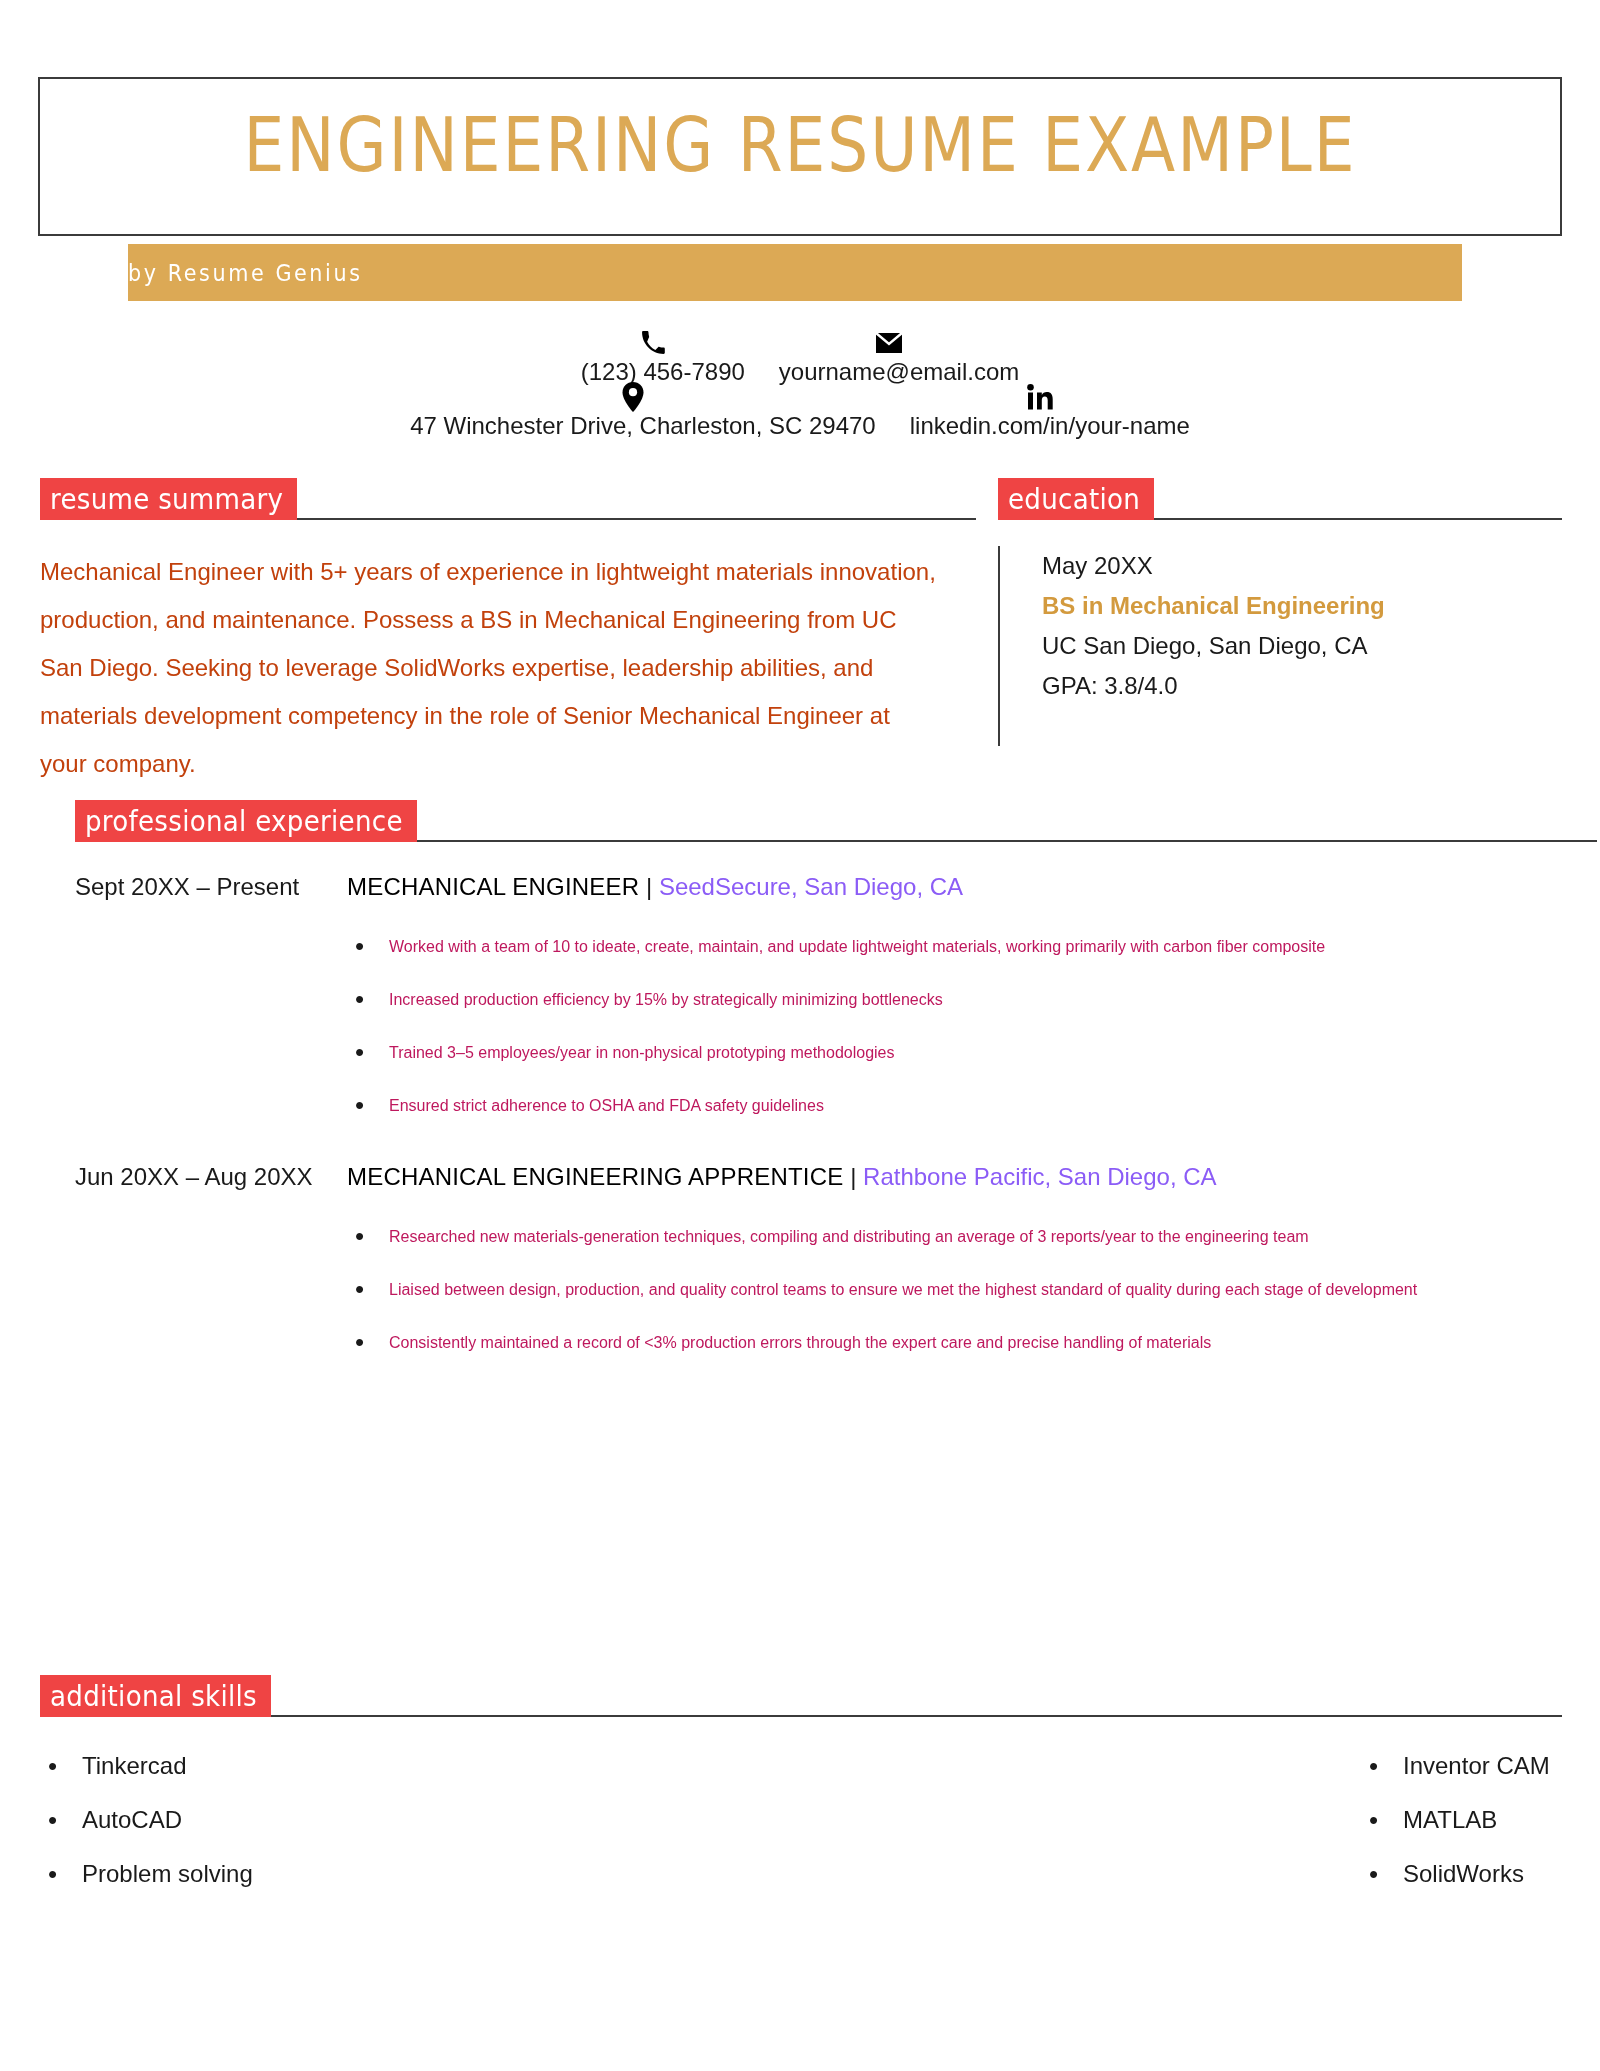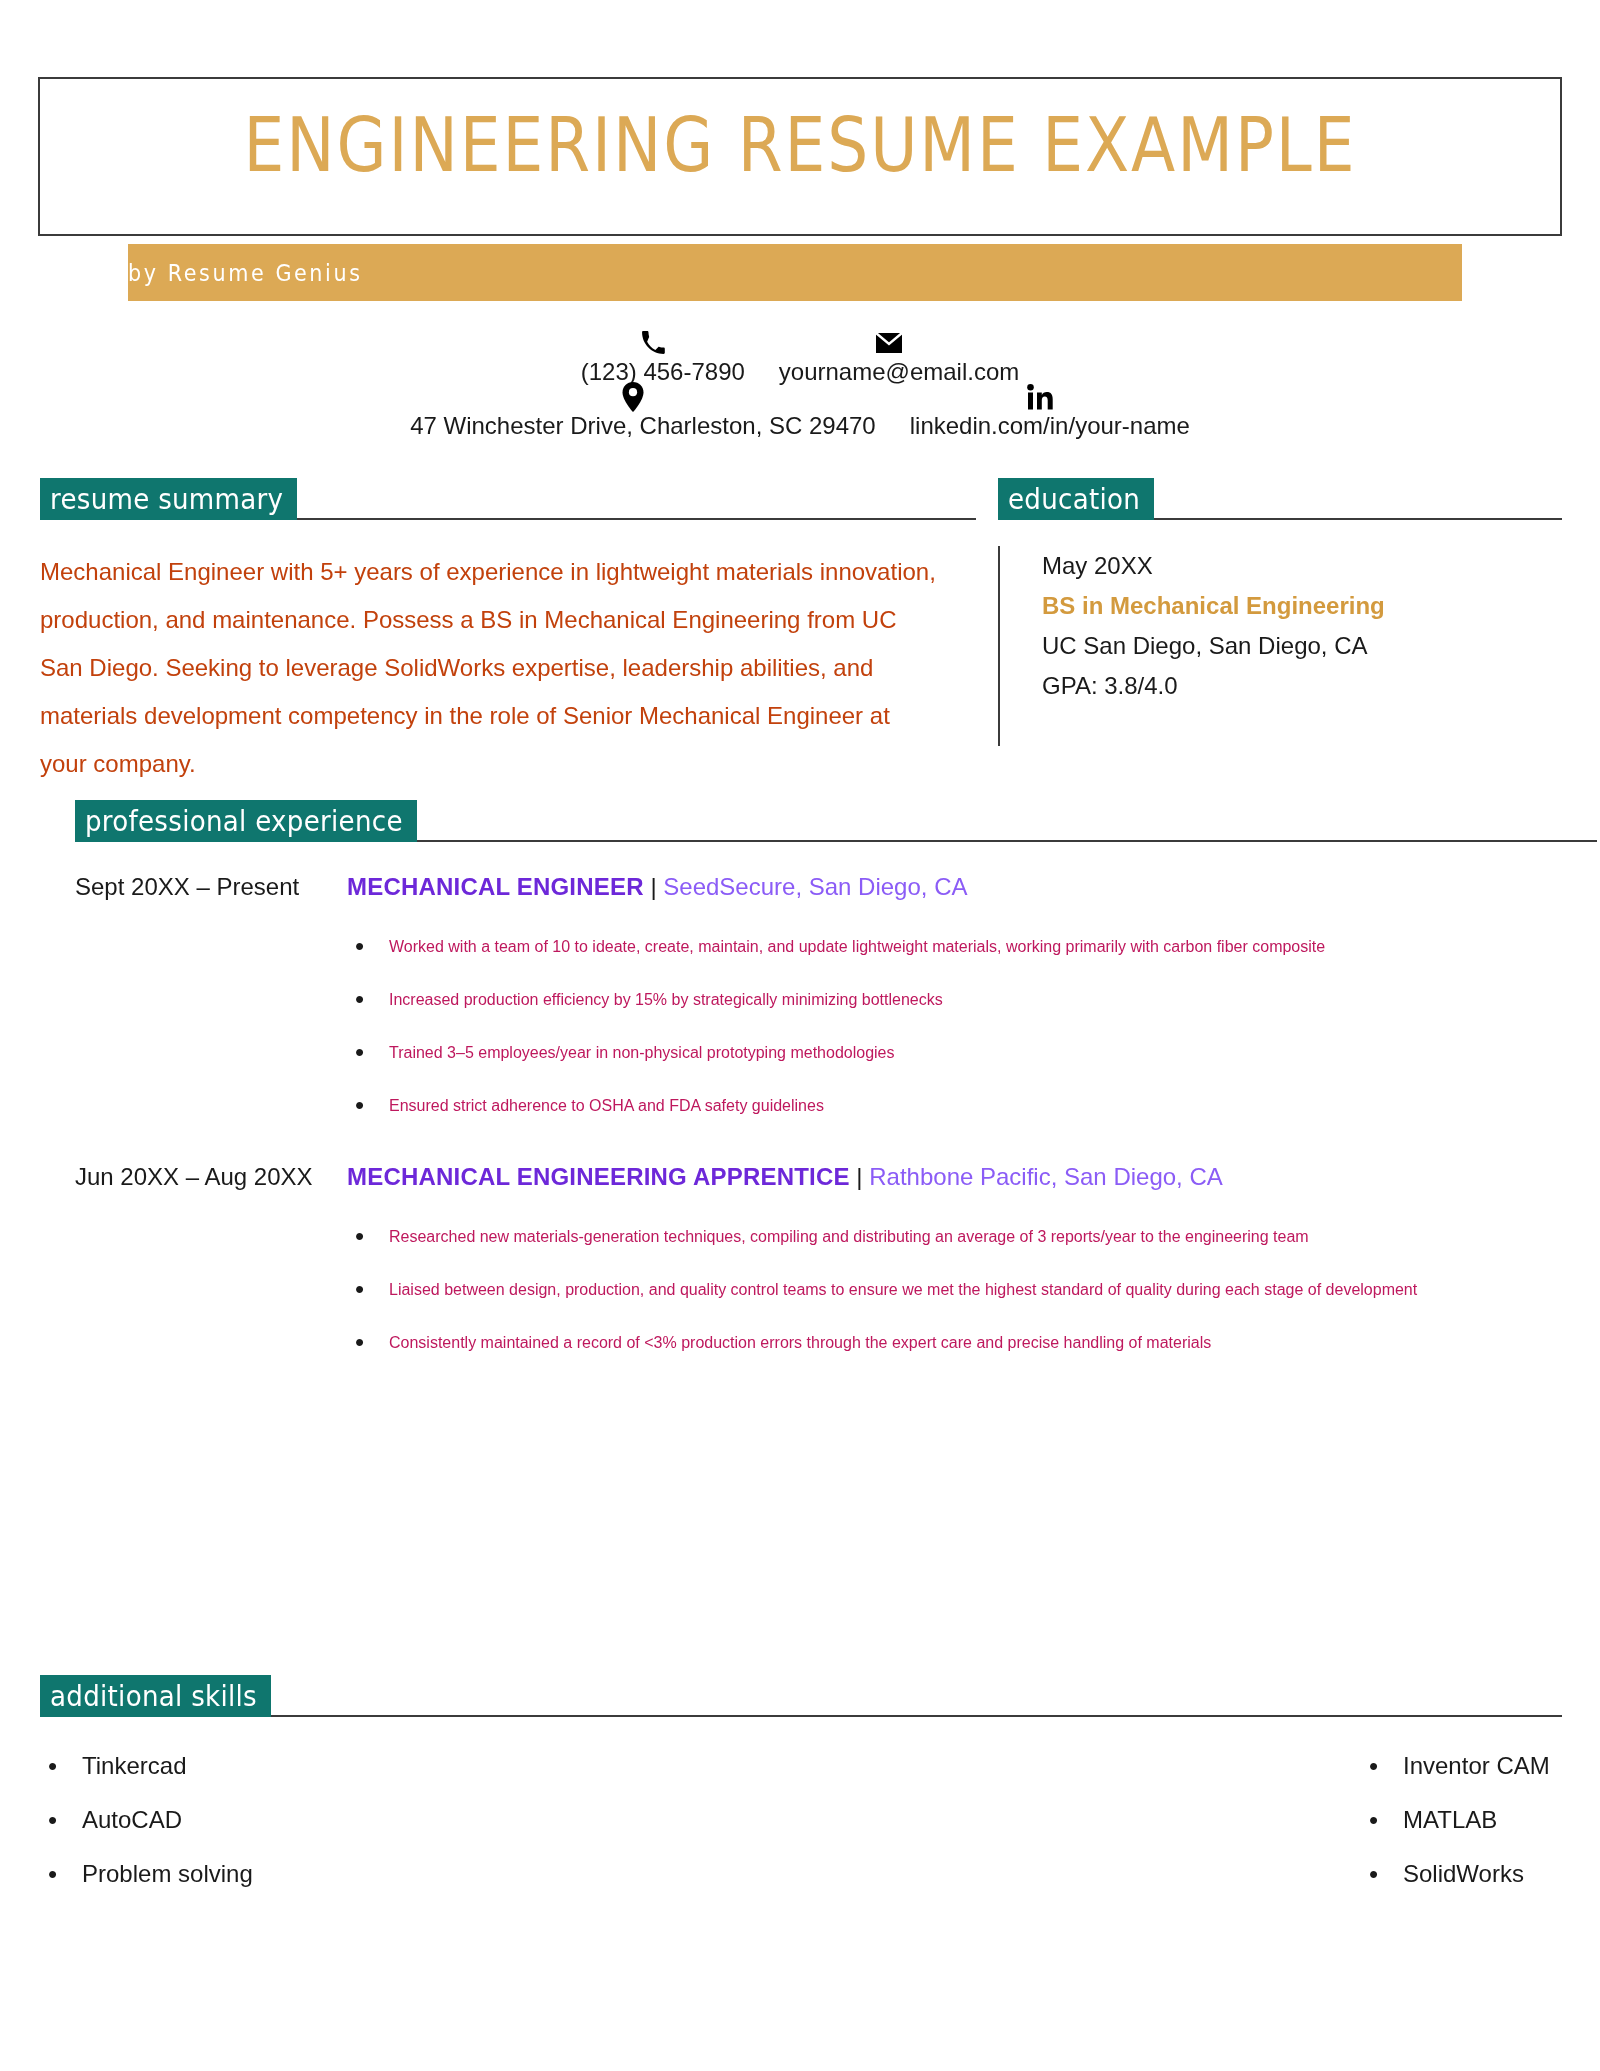--- a/index.html
+++ b/index.html
@@ -105,21 +105,21 @@
   .contact-icon svg { display: block; }
 
   
   .section-head {
     position: relative;
     display: flex;
     align-items: flex-end;
     height: 42px;
   }
   .section-tag {
-    background: #0f766e;
+    background: #ef4444;
     color: #ffffff;
     font-family: "Liberation Sans Narrow", "DejaVu Sans Condensed", "Liberation Sans", sans-serif;
     font-size: 29px;
     line-height: 42px;
     height: 42px;
     padding: 0 14px 0 10px;
     letter-spacing: 0.3px;
     white-space: nowrap;
     box-sizing: border-box;
     text-align: center;
@@ -193,22 +193,22 @@
     font-size: 24px;
     line-height: 34px;
     color: #1a1a1a;
   }
   .job-main { flex: 1; }
   .job-title-line {
     font-size: 24px;
     line-height: 34px;
   }
   .job-title {
-    color: #6d28d9;
-    font-weight: bold;
+    color: #000000;
+    font-weight: normal;
     letter-spacing: 0.2px;
   }
   .job-sep { color: #1a1a1a; }
   .job-company { color: #8b5cf6; }
 
   ul.bullets {
     list-style: none;
     margin: 16px 0 0 0;
     padding: 0;
   }

